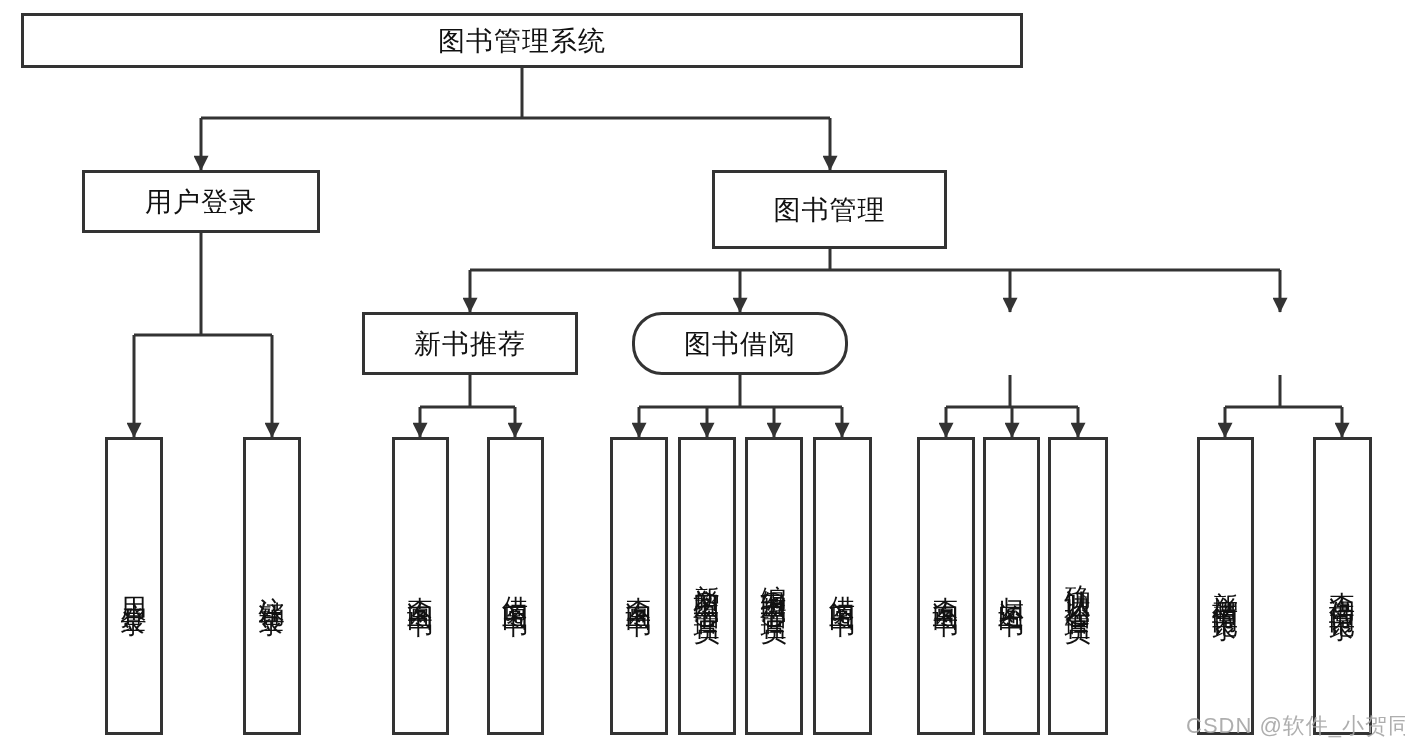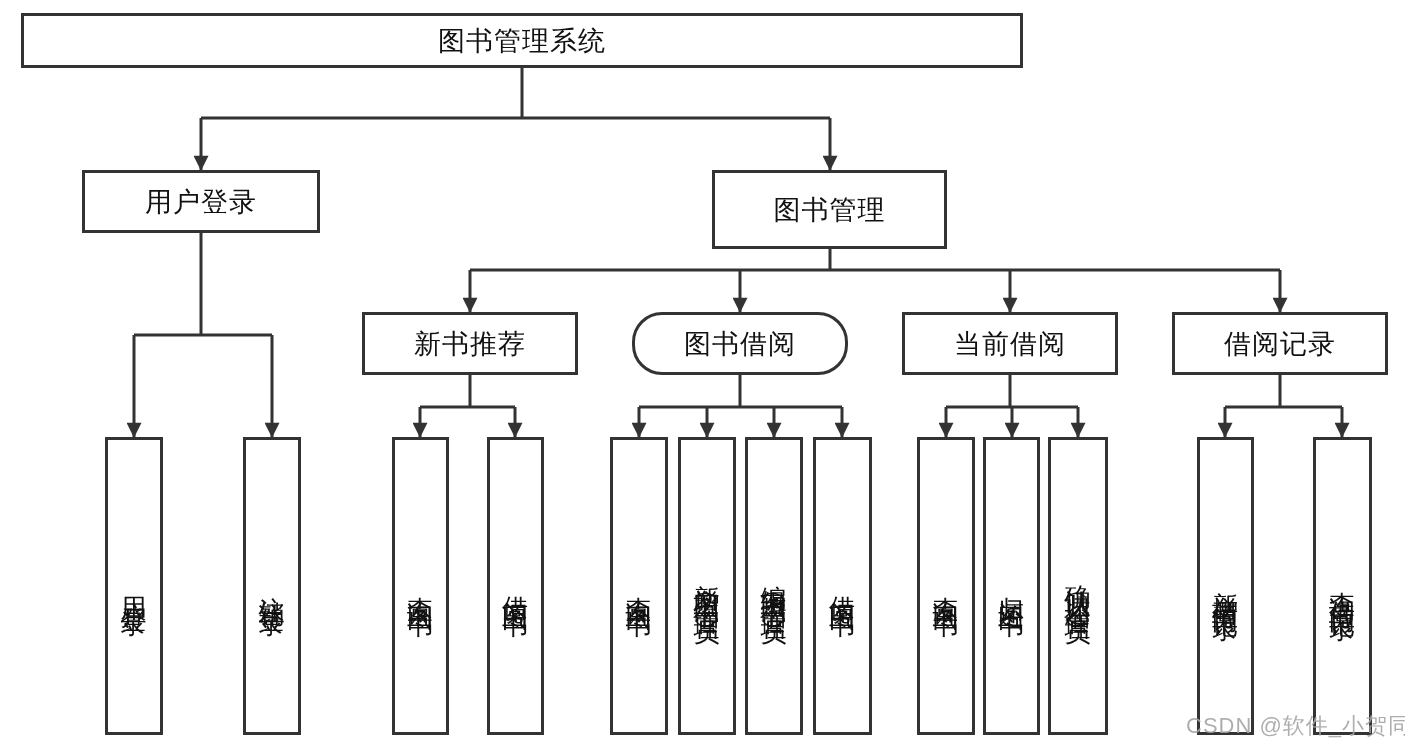--- a/index.html
+++ b/index.html
@@ -114,22 +114,20 @@
     <path class="ln" d="M1342 407 V437" marker-end="url(#arrow)"></path>
   </svg>
 
   <div class="hnode root">图书管理系统</div>
 
   <div class="hnode lvl2a">用户登录</div>
   <div class="hnode lvl2b">图书管理</div>
 
   <div class="hnode lvl3" style="left:362px;">新书推荐</div>
   <div class="hnode lvl3" style="left:632px;border-radius:30px;">图书借阅</div>
-  <div class="hnode lvl3" style="left:902px;">当前借阅</div>
-  <div class="hnode lvl3" style="left:1172px;">借阅记录</div>
 
   <div class="leaf" style="left:105px;width:58px;">
     <span class="vtext">用户登录</span>
   </div>
   <div class="leaf" style="left:243px;width:58px;">
     <span class="vtext">注销登录</span>
   </div>
 
   <div class="leaf" style="left:392px;width:57px;">
     <span class="vtext">查询图书</span>

